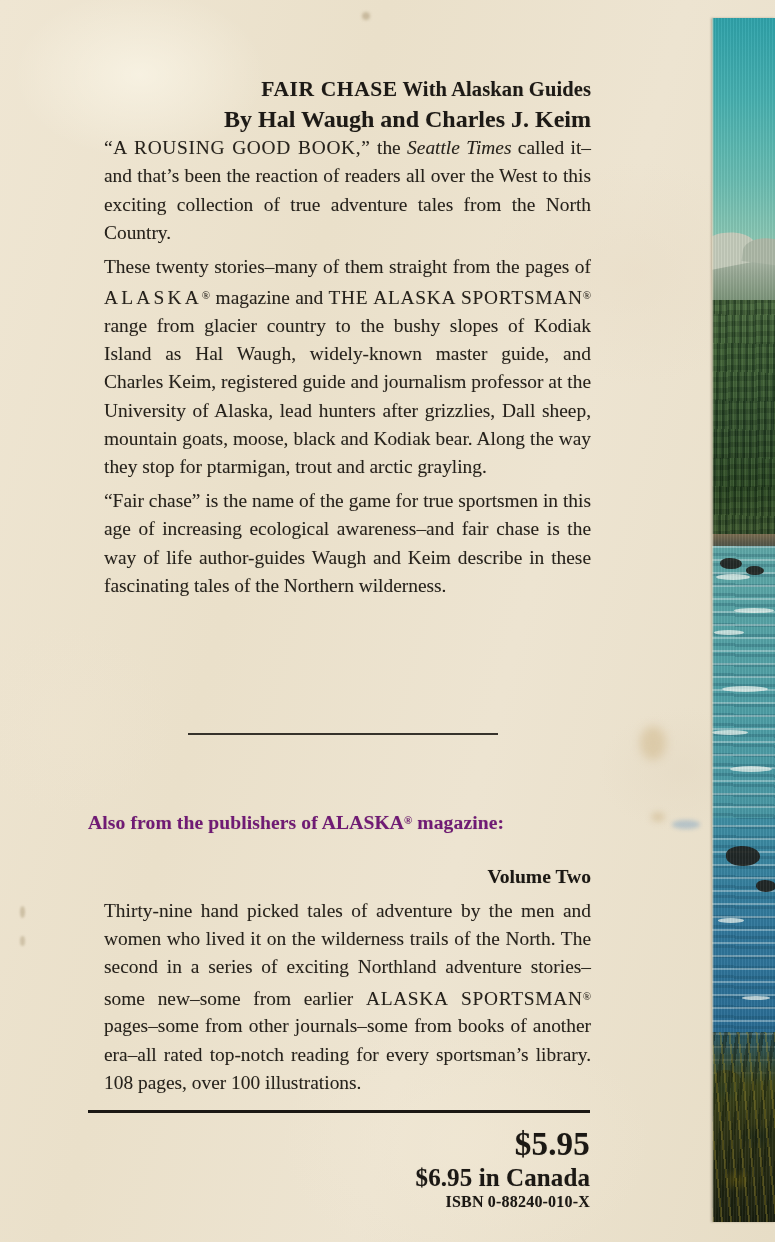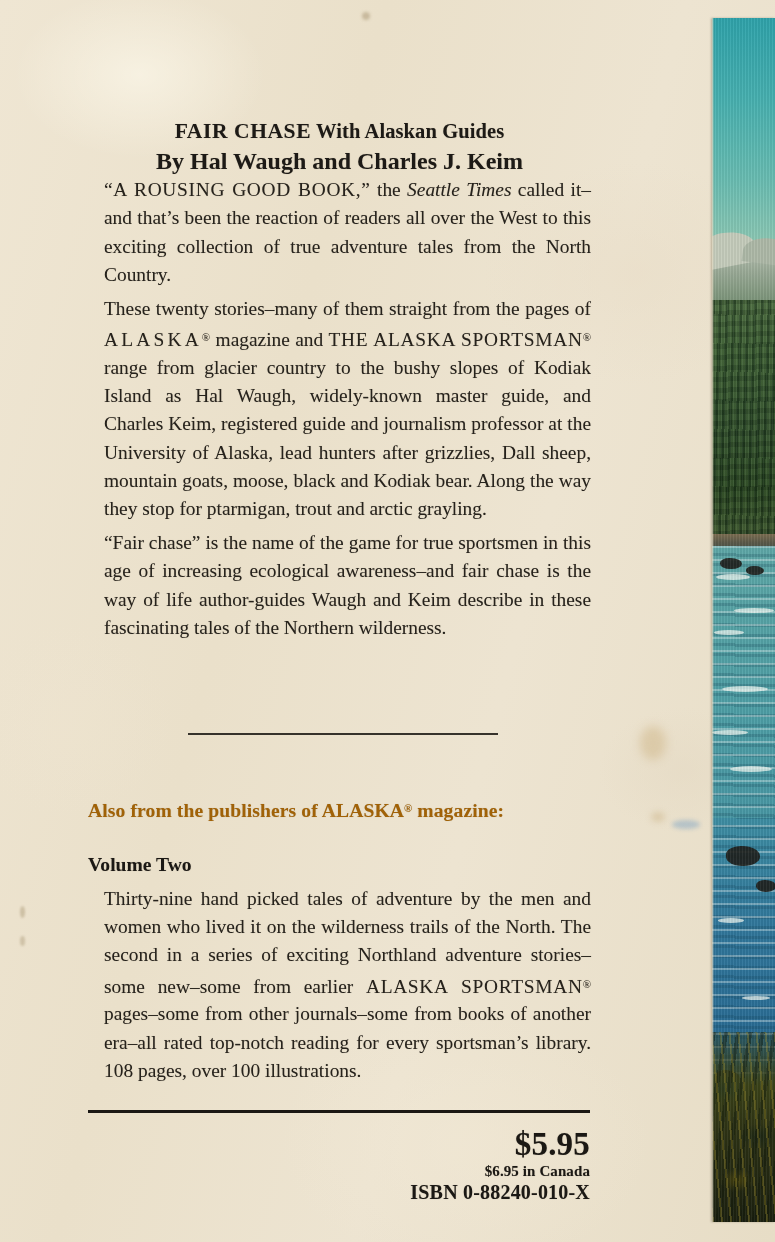--- a/index.html
+++ b/index.html
@@ -35,22 +35,22 @@
     border-radius: 50%;
     pointer-events: none;
   }
   .text-column {
     position: absolute;
     left: 88px;
     top: 0;
     width: 503px;
   }
   .title-block {
-    text-align: center;
-    padding-top: 118px;
+    text-align: right;
+    padding-top: 76px;
   }
   .book-title {
     font-weight: bold;
     font-size: 20.5px;
     letter-spacing: 0.1px;
     color: #1d1a16;
     line-height: 1.22;
     text-shadow: 0 0 1px rgba(60,50,35,0.25);
   }
   .book-title .lead {
@@ -99,68 +99,68 @@
   }
   .rule-long {
     position: absolute;
     left: 88px;
     top: 1110px;
     width: 502px;
     height: 0;
     border-top: 3px solid #1b1814;
   }
   .also-line {
-    margin-top: 0;
+    margin-top: 12px;
     font-weight: bold;
     font-size: 19.6px;
-    color: #a16207;
+    color: #701a75;
     letter-spacing: 0.1px;
     text-shadow: 0 0 1px rgba(60,50,35,0.25);
   }
   .vol-title {
     font-weight: bold;
     font-size: 21.5px;
     color: #1b1814;
     line-height: 1.2;
     letter-spacing: 0.1px;
     text-shadow: 0 0 1px rgba(60,50,35,0.25);
   }
   .vol-sub {
     font-weight: bold;
     font-size: 19.6px;
     color: #1b1814;
-    text-align: left;
+    text-align: right;
     margin-top: 2px;
     text-shadow: 0 0 1px rgba(60,50,35,0.25);
   }
   .price-block {
     position: absolute;
     left: 88px;
     top: 1127px;
     width: 502px;
     text-align: right;
     color: #1b1814;
   }
   .price-main {
     font-weight: bold;
     font-size: 33px;
     line-height: 1.08;
     letter-spacing: 0.2px;
     text-shadow: 0 0 1px rgba(60,50,35,0.3);
   }
   .price-canada {
     font-weight: bold;
-    font-size: 15px;
+    font-size: 25px;
     line-height: 1.18;
     letter-spacing: 0.1px;
     text-shadow: 0 0 1px rgba(60,50,35,0.3);
   }
   .isbn {
     font-weight: bold;
-    font-size: 20px;
+    font-size: 16px;
     line-height: 1.25;
     letter-spacing: 0.2px;
     text-shadow: 0 0 1px rgba(60,50,35,0.3);
   }
 
   
   .photo-strip {
     position: absolute;
     left: 712px;
     top: 18px;

